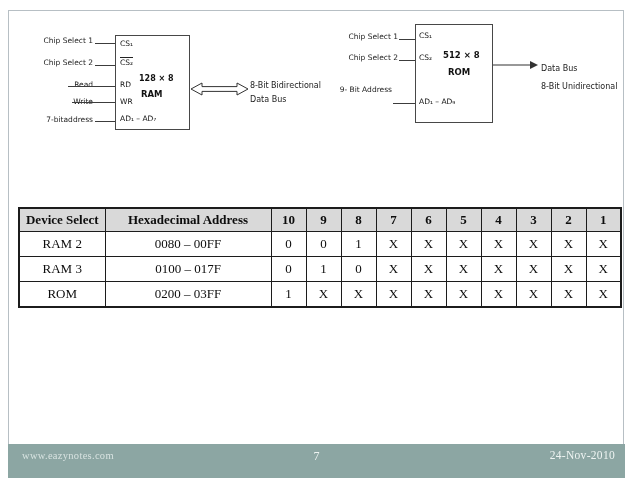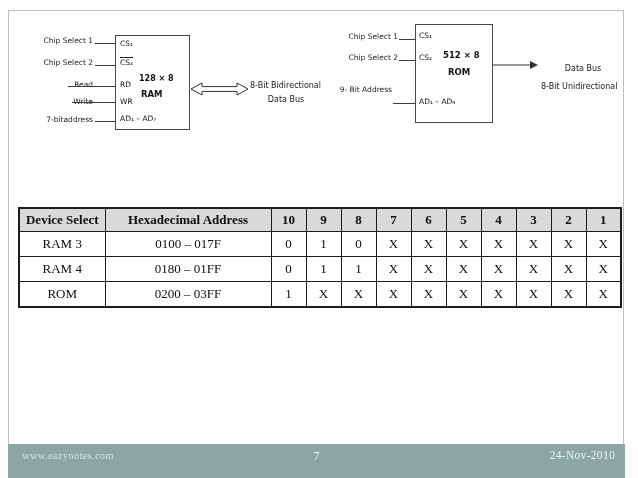--- a/index.html
+++ b/index.html
@@ -32,21 +32,21 @@
   }
   .pin.overline{border-top:1px solid #222;padding-top:0px;}
   .chipsize,.chipname{
     position:absolute;font-weight:bold;color:#111;font-size:8.5px;
     font-family:"DejaVu Sans",sans-serif;white-space:nowrap;
   }
   .bustext{
     position:absolute;font-size:8px;color:#222;
     font-family:"DejaVu Sans",sans-serif;white-space:nowrap;
   }
-  .bustext.centered{text-align:center;}
+  .bustext.centered{text-align:left;}
   
   .table-wrap{position:absolute;left:18px;top:207px;}
   .memtable{
     border-collapse:collapse;table-layout:fixed;width:602px;
     font-family:"Liberation Serif",serif;color:#0d0d0d;
     border:2px solid #1c1c1c;
     padding-left:6px;
   }
   .memtable th,.memtable td{
     border:1.5px solid #1c1c1c;text-align:center;padding:0;
@@ -162,39 +162,39 @@
             <th>6</th>
             <th>5</th>
             <th>4</th>
             <th>3</th>
             <th>2</th>
             <th>1</th>
           </tr>
       </thead>
       <tbody>
           <tr>
+            <td>RAM 2</td>
+            <td>0080 – 00FF</td>
+            <td>0</td>
+            <td>0</td>
+            <td>1</td>
+            <td>X</td>
+            <td>X</td>
+            <td>X</td>
+            <td>X</td>
+            <td>X</td>
+            <td>X</td>
+            <td>X</td>
+          </tr>
+          <tr>
             <td>RAM 3</td>
             <td>0100 – 017F</td>
             <td>0</td>
             <td>1</td>
             <td>0</td>
-            <td>X</td>
-            <td>X</td>
-            <td>X</td>
-            <td>X</td>
-            <td>X</td>
-            <td>X</td>
-            <td>X</td>
-          </tr>
-          <tr>
-            <td>RAM 4</td>
-            <td>0180 – 01FF</td>
-            <td>0</td>
-            <td>1</td>
-            <td>1</td>
             <td>X</td>
             <td>X</td>
             <td>X</td>
             <td>X</td>
             <td>X</td>
             <td>X</td>
             <td>X</td>
           </tr>
           <tr>
             <td>ROM</td>

